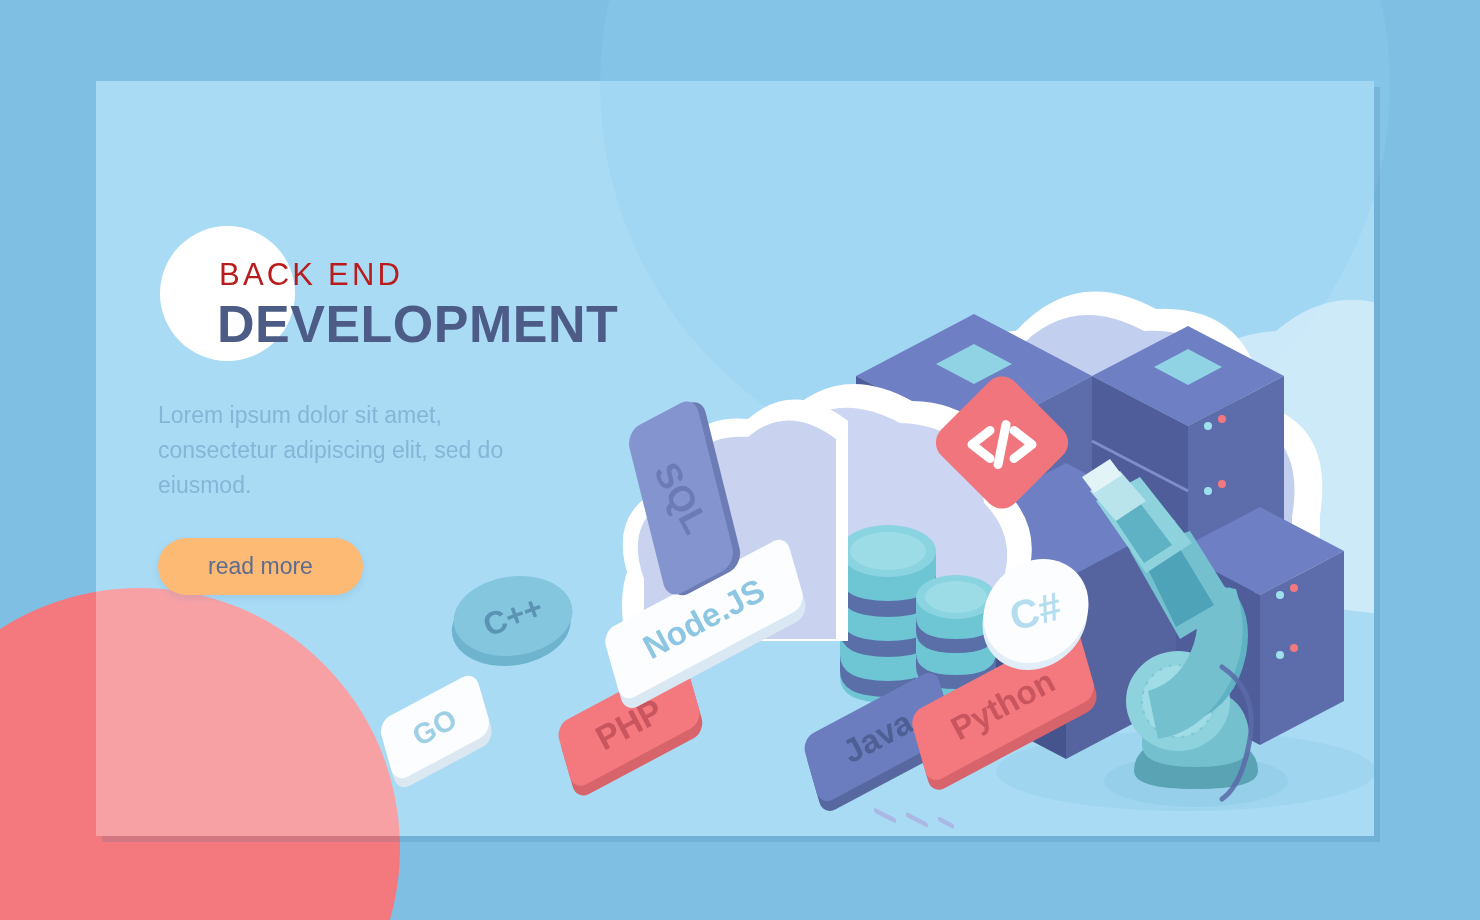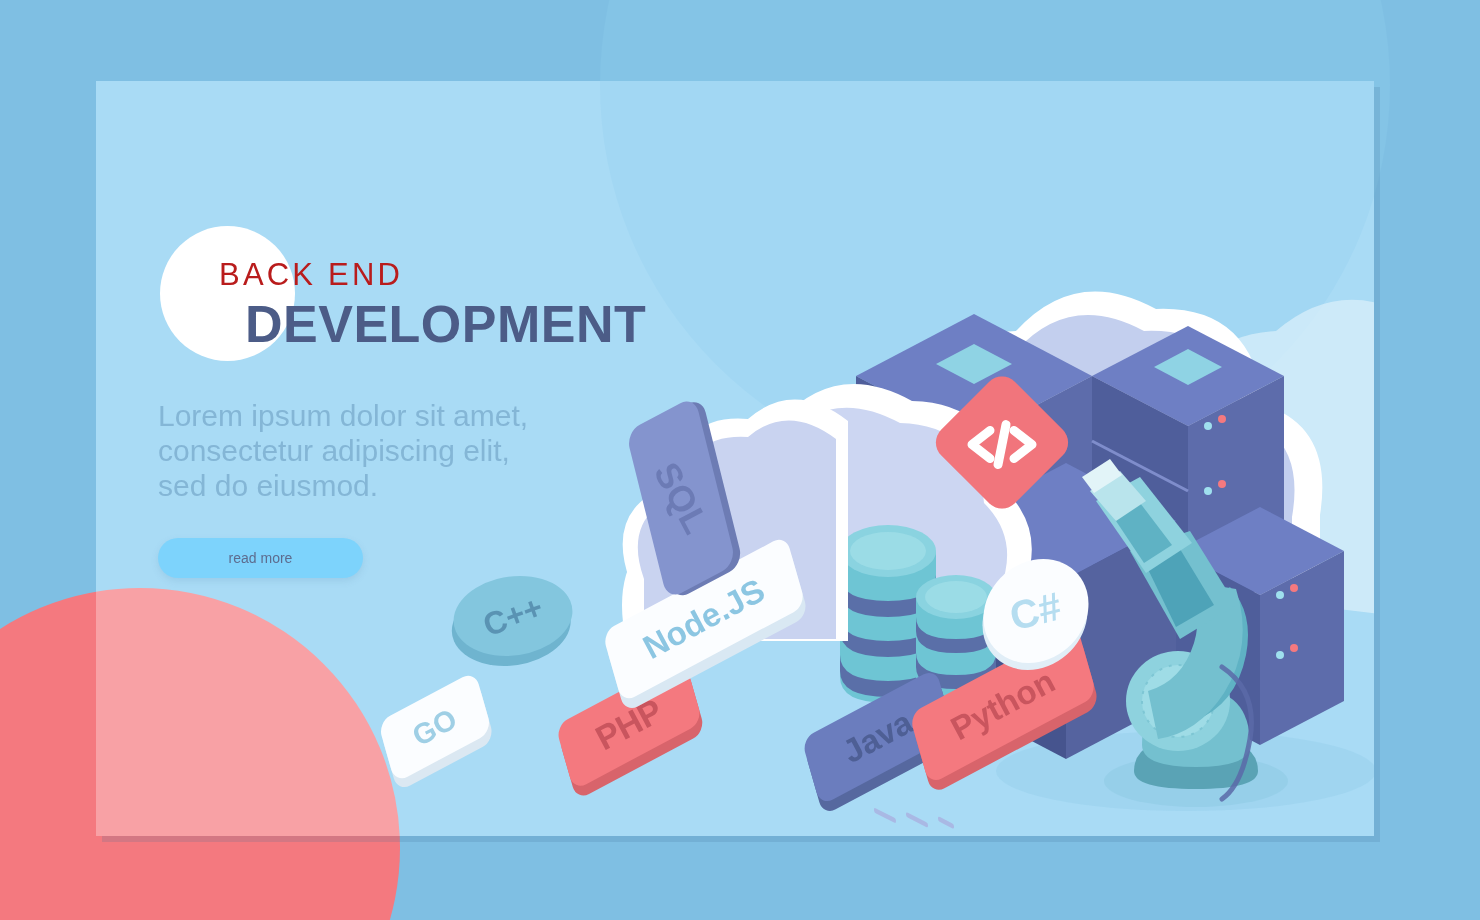--- a/index.html
+++ b/index.html
@@ -43,32 +43,31 @@
   }
   .kicker{
     position:absolute;left:123px;top:176px;
     font-size:31px;letter-spacing:3.2px;color:#b91c1c;font-weight:400;
     white-space:nowrap;
   }
   .title{
     position:absolute;left:121px;top:213px;
     font-size:52px;font-weight:bold;letter-spacing:.5px;color:#4c5c87;
     white-space:nowrap;
-    margin-left:28px;
   }
   .lede{
     position:absolute;left:62px;top:317px;width:400px;
-    font-size:30px;line-height:35px;color:#84b6d6;font-weight:400;
+    font-size:23px;line-height:35px;color:#84b6d6;font-weight:400;
   }
   .btn{
-    position:absolute;left:62px;top:457px;width:205px;height:40px;
-    background:#7dd3fc;border-radius:29px;border:0;
+    position:absolute;left:62px;top:457px;width:205px;height:57px;
+    background:#fdba74;border-radius:29px;border:0;
     display:flex;align-items:center;justify-content:center;
     font-family:"Liberation Sans", sans-serif;
-    font-size:14px;color:#5d6c8e;cursor:pointer;
+    font-size:23px;color:#5d6c8e;cursor:pointer;
     box-shadow:0 3px 7px rgba(90,140,180,.18);
   }
 
   
   .illus{position:absolute;left:0;top:0;width:1278px;height:755px;}
 
   
   .badge{
     position:absolute;
     display:flex;align-items:center;justify-content:center;

